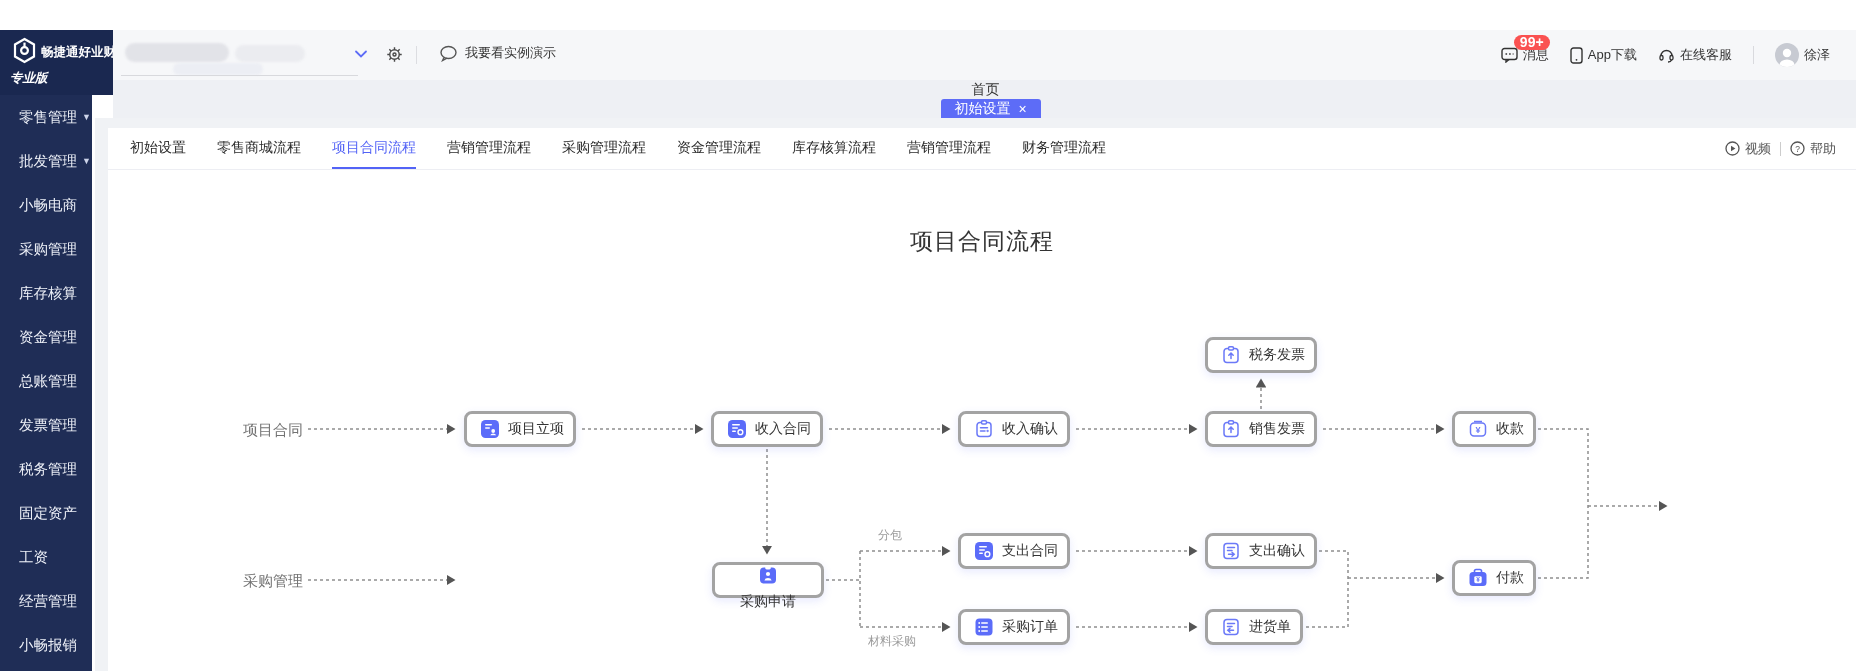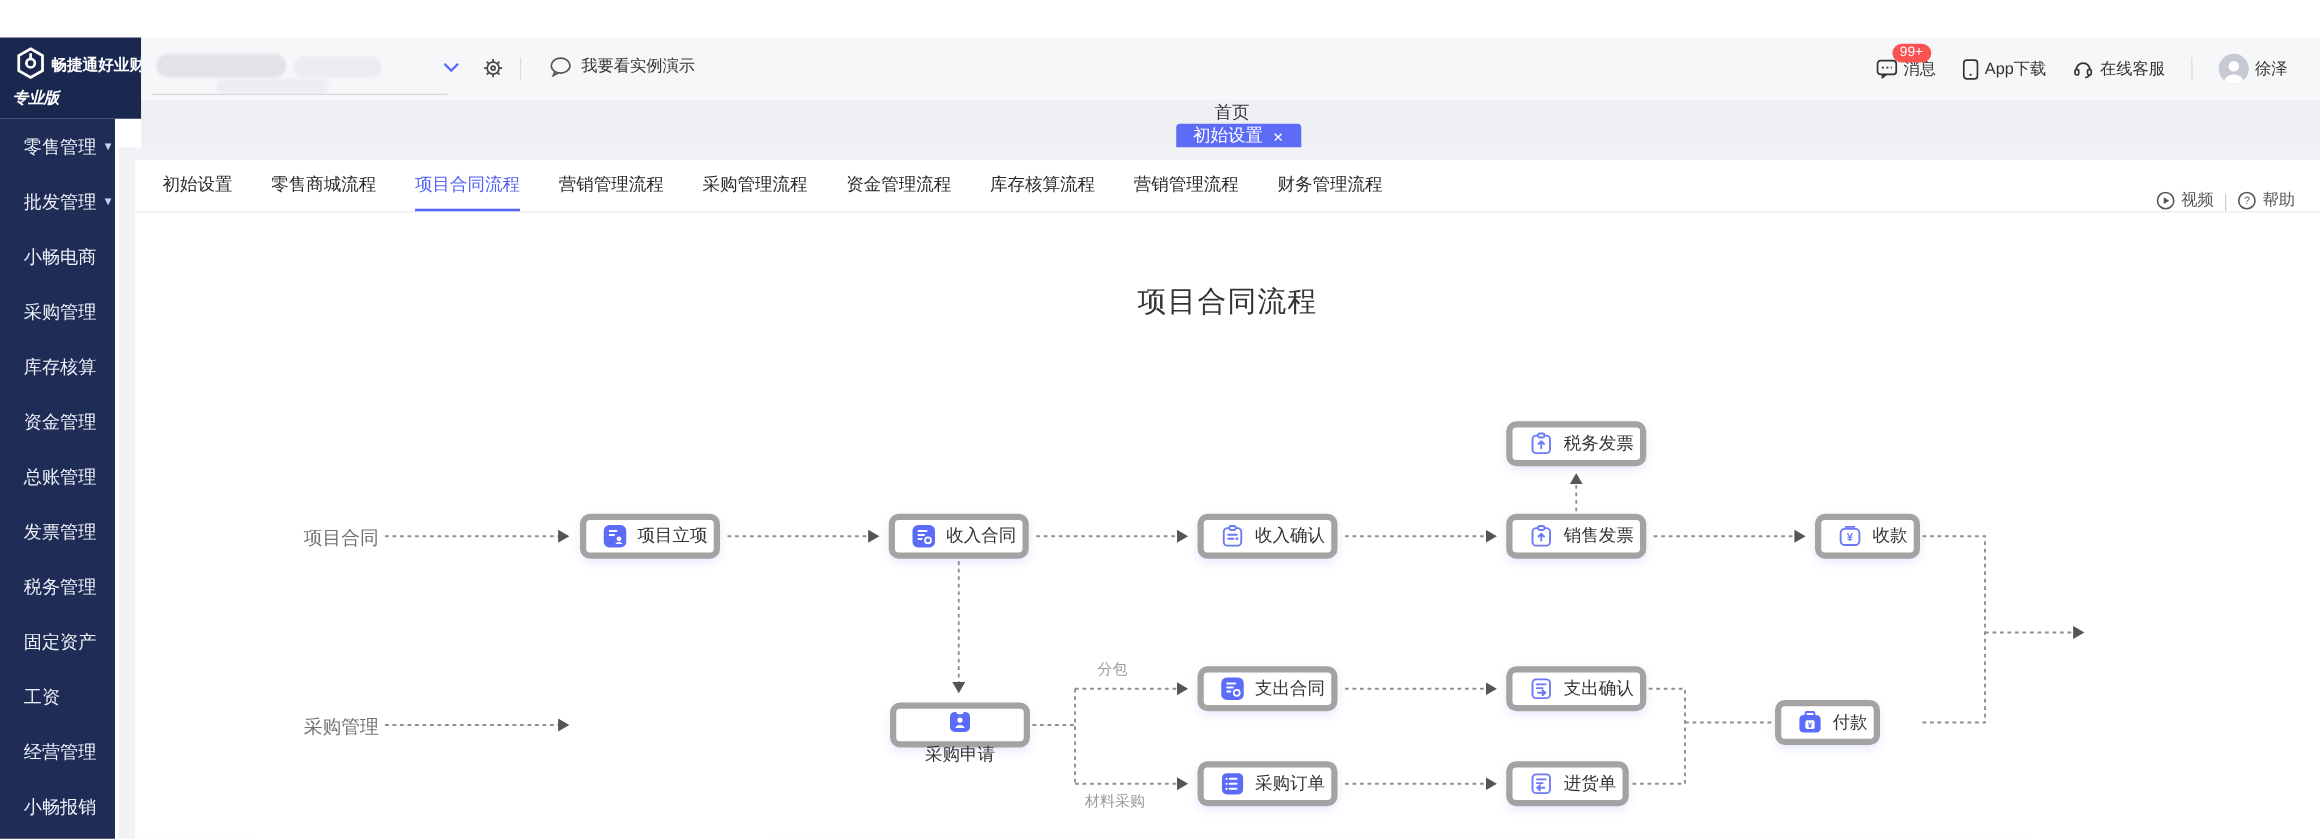--- a/index.html
+++ b/index.html
@@ -21,49 +21,49 @@
   #header { left:113px; top:30px; right:0; height:50px; background:#f6f7f9; }
   .blur-blob { position:absolute; background:#e2e3e8; border-radius:10px; filter:blur(1px); }
   #select-underline { position:absolute; left:8px; top:45px; width:237px; border-bottom:1px solid #d8d9dd; }
   #chevron-down { position:absolute; left:240px; top:16px; }
   #gear-btn { position:absolute; left:272px; top:15px; }
   #hdr-div1 { position:absolute; left:303px; top:16px; height:18px; border-left:1px solid #dcdde1; }
   #demo-link { position:absolute; left:326px; top:14px; display:flex; align-items:center; gap:7px;
     font-size:13px; color:#333; cursor:pointer; }
   #hdr-right { position:absolute; right:26px; top:0; height:50px; display:flex; align-items:center; gap:21px; }
   .hdr-item { display:flex; align-items:center; gap:5px; font-size:13px; color:#333; cursor:pointer; position:relative; }
-  #msg-badge { position:absolute; top:-11px; left:13px; background:#fa5151; color:#fff; font-size:11px;
-    line-height:15px; padding:0 6px; border-radius:8px; font-weight:normal; }
+  #msg-badge { position:absolute; top:-11px; left:13px; background:#fa5151; color:#fff; font-size:14px;
+    line-height:15px; padding:0 6px; border-radius:8px; font-weight:bold; }
   #hdr-div2 { height:18px; border-left:1px solid #d9dade; }
   #avatar { width:24px; height:24px; border-radius:50%; background:#c7cad2; display:flex; align-items:flex-end; justify-content:center; overflow:hidden; }
 
   
   #wtab-bar { left:113px; top:80px; right:0; height:38px; background:#eef0f4; display:flex; align-items:center; padding-left:12px;flex-direction:column; }
   #wtab-home { width:56px; height:38px; display:flex; align-items:center; justify-content:center;
     font-size:14px; color:#333; cursor:pointer; margin-right:10px; }
   #wtab-active { min-width:100px; height:38px; background:#5d6cf7; color:#fff; font-size:14px;
     display:flex; align-items:center; justify-content:center; gap:8px; border-radius:3px 3px 0 0;
     cursor:pointer; padding:0 12px; }
   #wtab-active .close { font-size:14px; line-height:1; cursor:pointer; }
 
   
   #content-bg { left:95px; top:118px; right:0; bottom:0; background:#f0f2f5; }
   #card { left:108px; top:128px; right:0; bottom:0; background:#fff; }
   #nav-tabs { height:42px; border-bottom:1px solid #edeef3; display:flex; align-items:stretch;
     padding:0 20px 0 22px; gap:31px; font-size:14px; color:#2b2b2b; }
   .nav-tab { display:flex; align-items:center; border-bottom:2px solid transparent; cursor:pointer; white-space:nowrap; }
   .nav-tab.active { color:#5363f6; border-bottom-color:#5363f6; }
-  #nav-right { margin-left:auto; display:flex; align-items:flex-end; gap:9px; font-size:13px; color:#555; }
+  #nav-right { margin-left:auto; display:flex; align-items:center; gap:9px; font-size:13px; color:#555; }
   #nav-right .vdiv { height:14px; border-left:1px solid #ccc; }
   .nav-ctl { display:flex; align-items:center; gap:5px; cursor:pointer; }
 
   #flow-title { position:absolute; left:0; right:0; top:98px; text-align:center; font-size:23px;
     font-weight:500; color:#333; letter-spacing:1px; }
 
-  .node { position:absolute; height:36px; background:#fff; border:5px solid #a3a3a3; border-radius:8px;
+  .node { position:absolute; height:36px; background:#fff; border:3px solid #a3a3a3; border-radius:8px;
     display:flex; align-items:center; gap:8px; padding:0 13px; font-size:14px; color:#333;
     box-shadow:0 3px 8px rgba(93,108,247,.14); white-space:nowrap; cursor:pointer; }
   .nicon { display:flex; }
   .flow-label { position:absolute; font-size:15px; color:#737373; font-weight:500; }
   .branch-label { position:absolute; font-size:12px; color:#9a9a9a; }
   #wires { position:absolute; left:0; top:0; }
 </style>
 </head>
 <body>
 
@@ -361,21 +361,21 @@
   <div class="node" style="left:1097px;top:405px;width:112px;">
     <span class="nicon">
         <svg width="20" height="20" viewBox="0 0 20 20" fill="none" stroke="#6b79f8" stroke-width="1.5" stroke-linecap="round">
           <rect x="3" y="2.5" width="14" height="15" rx="3"></rect>
           <path d="M6.5 6.5 H13.5 M6.5 9.5 H11"></path>
           <path d="M7.5 13.2 H13 M11 11.2 L13.2 13.2 L11 15.2"></path>
         </svg>
       </span>
     <span>支出确认</span>
   </div>
-  <div class="node" style="left:1312px;top:432px;width:84px;">
+  <div class="node" style="left:1344px;top:432px;width:84px;">
     <span class="nicon">
         <svg width="20" height="20" viewBox="0 0 20 20">
           <rect x="1.5" y="4" width="17" height="14" rx="3.5" fill="#5b6cf9"></rect>
           <path d="M6.5 4 V2.5 a1.5 1.5 0 0 1 1.5 -1 h4 a1.5 1.5 0 0 1 1.5 1 V4" fill="none" stroke="#5b6cf9" stroke-width="1.6"></path>
           <rect x="6.3" y="8.2" width="7.4" height="7" rx="1.4" fill="#fff"></rect>
           <text x="10" y="14" font-size="6.5" text-anchor="middle" fill="#5b6cf9" font-weight="bold">¥</text>
         </svg>
       </span>
     <span>付款</span>
   </div>

